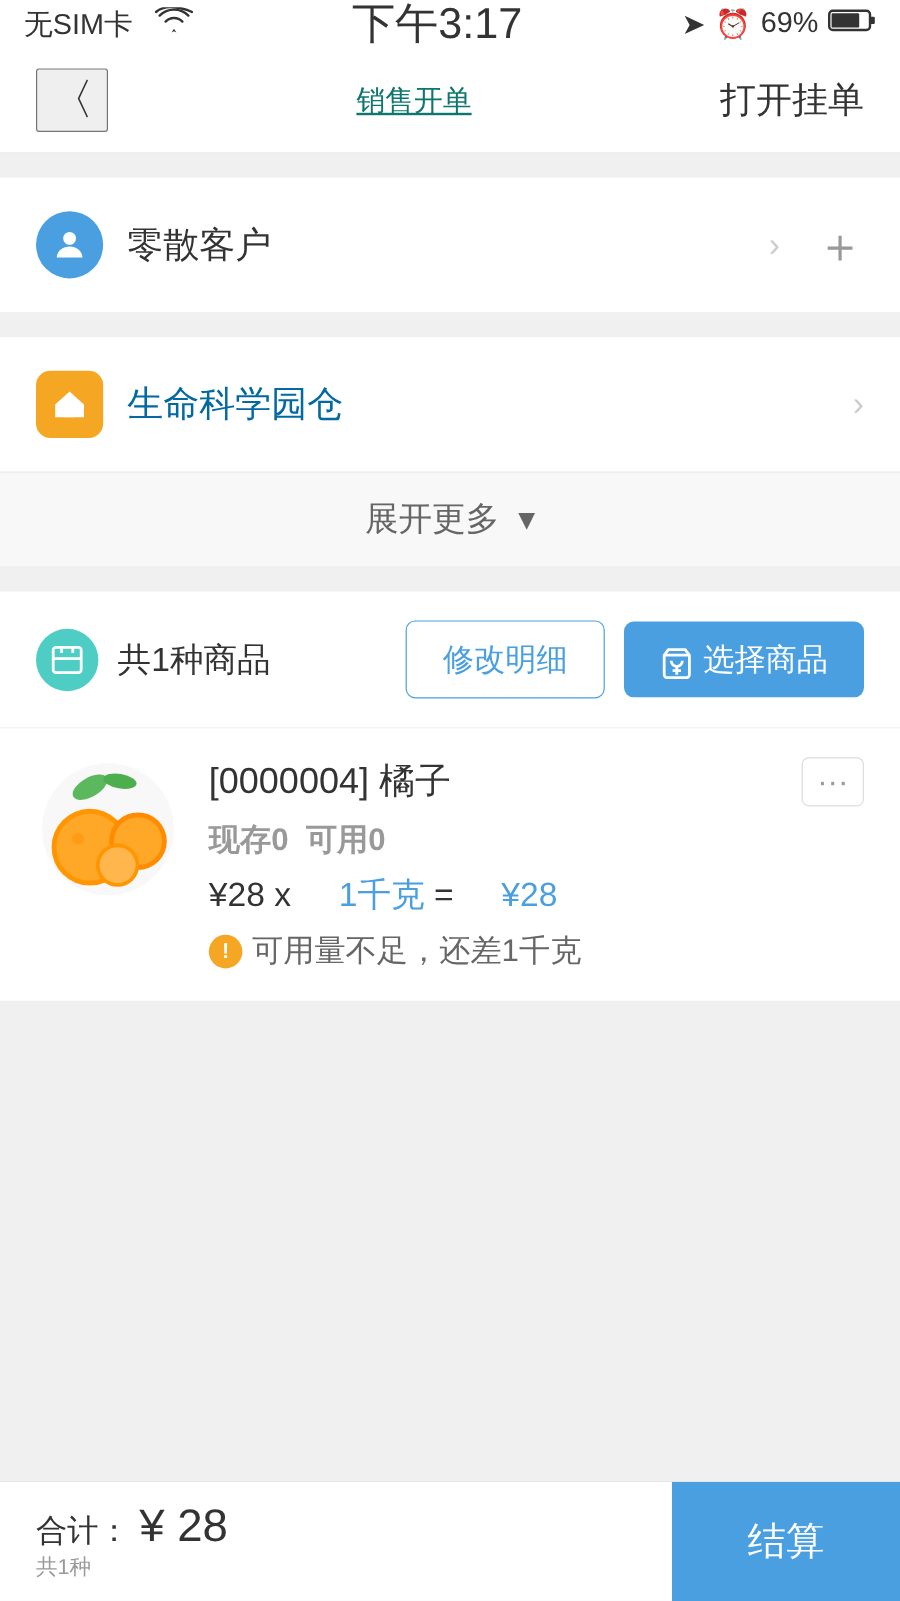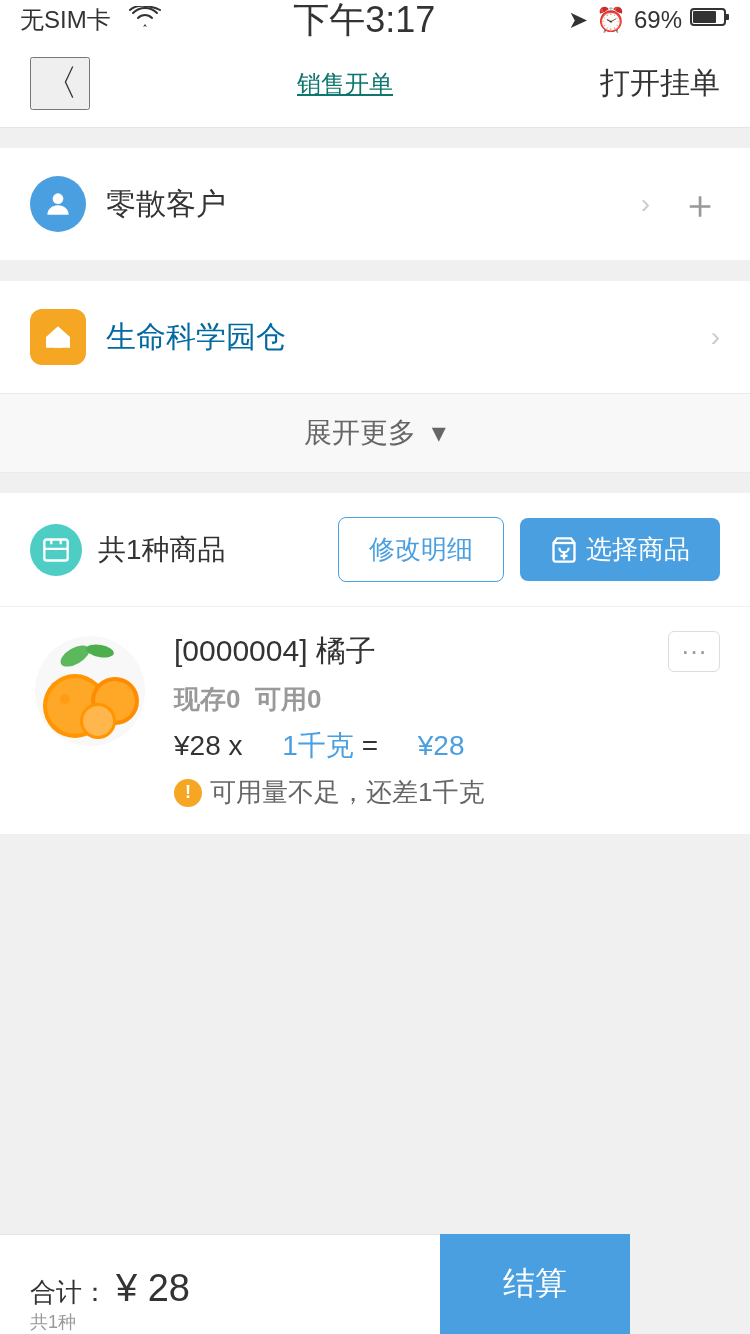--- a/index.html
+++ b/index.html
@@ -192,21 +192,21 @@
     }
     .btn-select {
       background: #4a9fe0;
       color: #fff;
       border: none;
       padding: 14px 30px;
       border-radius: 8px;
       font-size: 26px;
       cursor: pointer;
       display: flex;
-      align-items: center;
+      align-items: flex-end;
       gap: 8px;
     }
     .btn-select svg { width: 28px; height: 28px; fill: white; }
 
     
     .product-item {
       background: #fff;
       padding: 24px 30px;
       display: flex;
       align-items: flex-start;
@@ -282,24 +282,24 @@
     .empty-area {
       background: #f0f0f0;
       flex: 1;
       min-height: 480px;
     }
 
     
     .bottom-bar {
       position: fixed;
       bottom: 0;
-      width: 630px;
+      width: 750px;
       height: 100px;
       display: flex;
-      align-items: flex-end;
+      align-items: center;
       background: #fff;
       border-top: 1px solid #e5e5e5;
     }
     .total-section {
       flex: 1;
       padding: 0 30px;
     }
     .total-label {
       font-size: 26px;
       color: #333;

